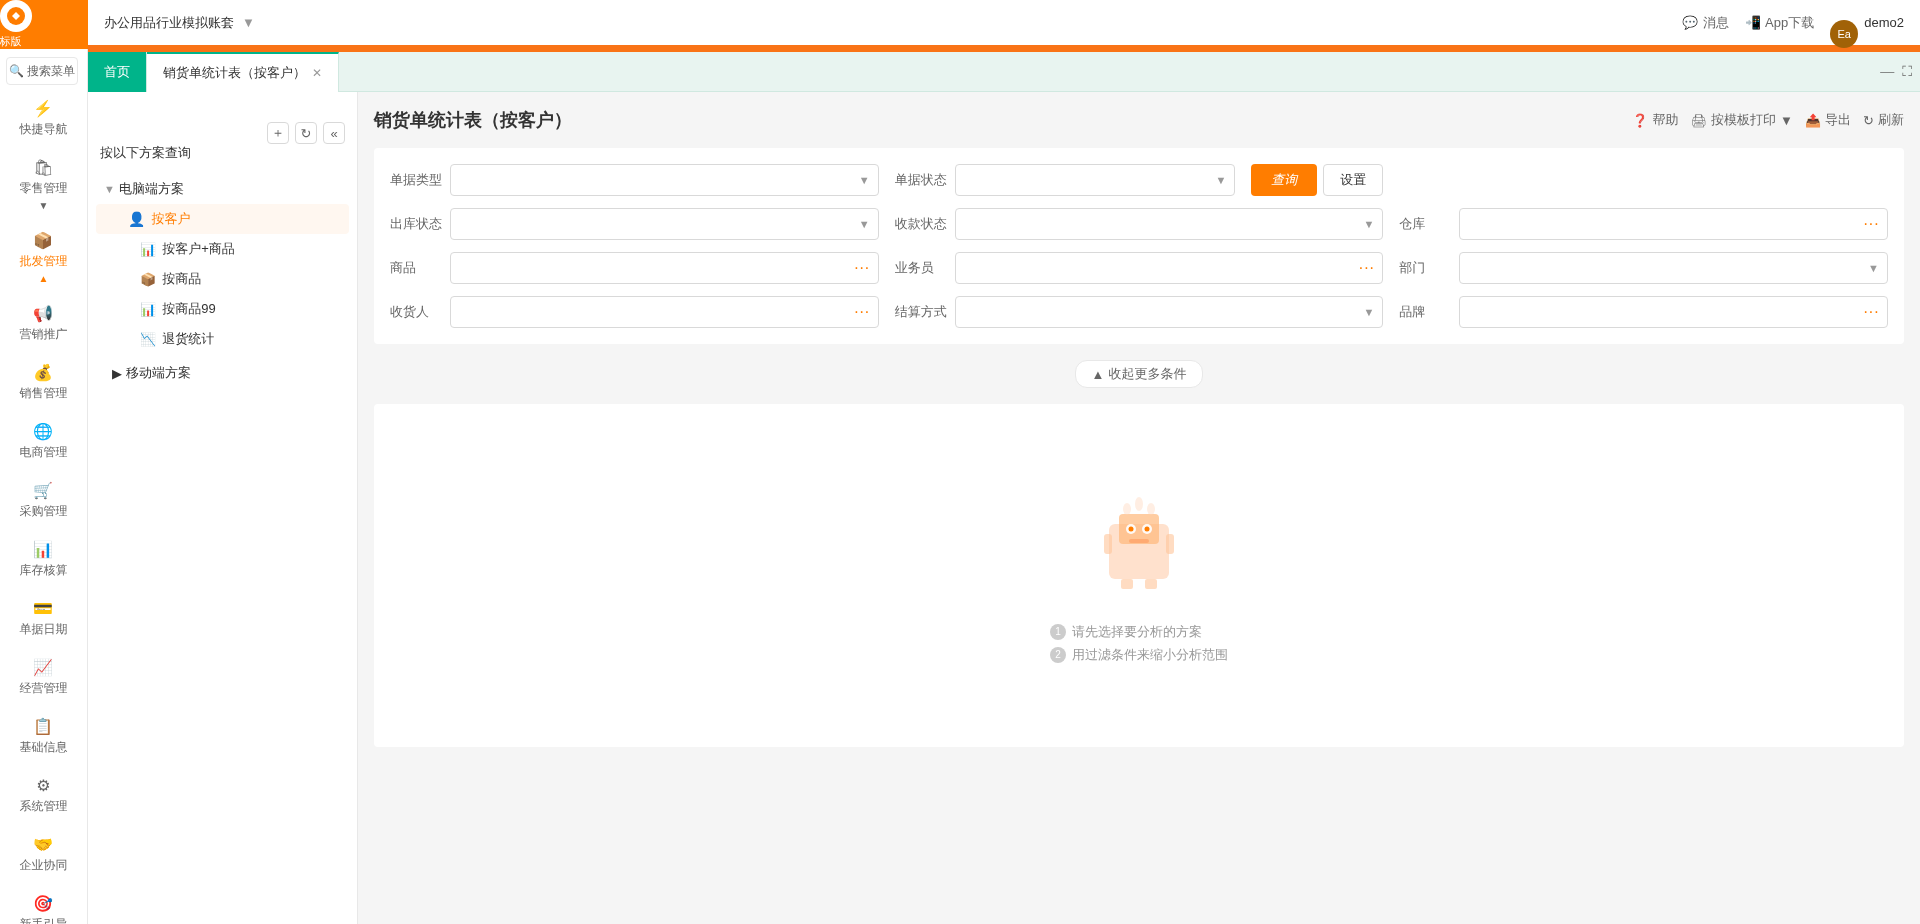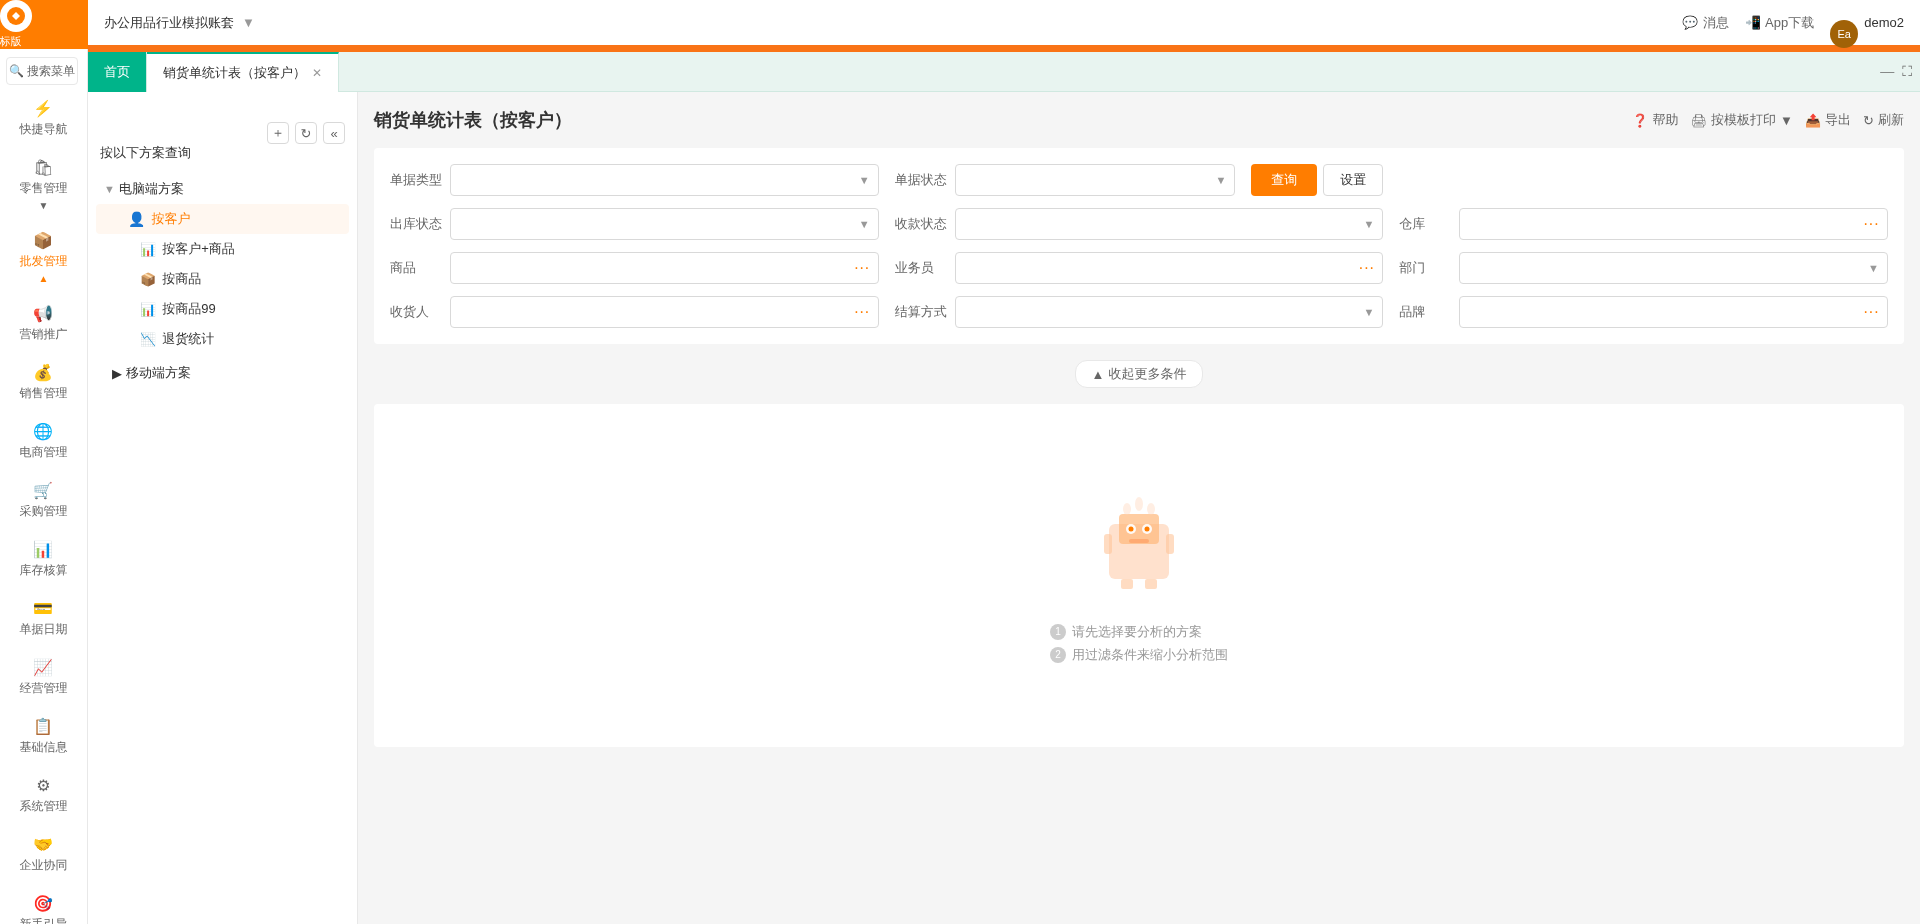--- a/index.html
+++ b/index.html
@@ -76,21 +76,21 @@
     .filter-control-placeholder { font-size: 13px; color: #ccc; }
     .filter-chevron { color: #999; font-size: 11px; }
     .filter-dots { color: #ff7d00; font-size: 16px; cursor: pointer; }
 
     
     .date-filter { display: flex; align-items: center; gap: 6px; flex: 1; }
     .date-tabs { display: flex; gap: 4px; }
     .date-tab { padding: 2px 8px; font-size: 12px; cursor: pointer; color: #666; border-radius: 3px; }
     .date-tab.active { background: #ff7d00; color: #fff; border-radius: 3px; }
     .date-range { font-size: 12px; color: #999; }
-    .btn-query { background: #ff7d00; color: #fff; border: none; border-radius: 4px; padding: 6px 20px; font-size: 13px; cursor: pointer; height: 32px; }
+    .btn-query { background: #ff7d00; color: #fff; border: none; border-radius: 4px; padding: 6px 20px; font-size: 13px; cursor: pointer; height: 32px; font-style: italic; }
     .btn-set { background: #fff; color: #333; border: 1px solid #d9d9d9; border-radius: 4px; padding: 6px 16px; font-size: 13px; cursor: pointer; height: 32px; }
 
     
     .collapse-row { display: flex; justify-content: center; padding: 4px 0; margin-bottom: 12px; }
     .collapse-btn { display: flex; align-items: center; gap: 4px; font-size: 13px; color: #666; cursor: pointer; background: #fff; border: 1px solid #e8e8e8; border-radius: 12px; padding: 4px 16px; }
 
     
     .empty-state { display: flex; flex-direction: column; align-items: center; justify-content: center; padding: 80px 0; background: #fff; border-radius: 4px; }
     .empty-icon { width: 120px; height: 120px; margin-bottom: 16px; }
     .empty-tips { color: #999; font-size: 13px; line-height: 1.8; }

